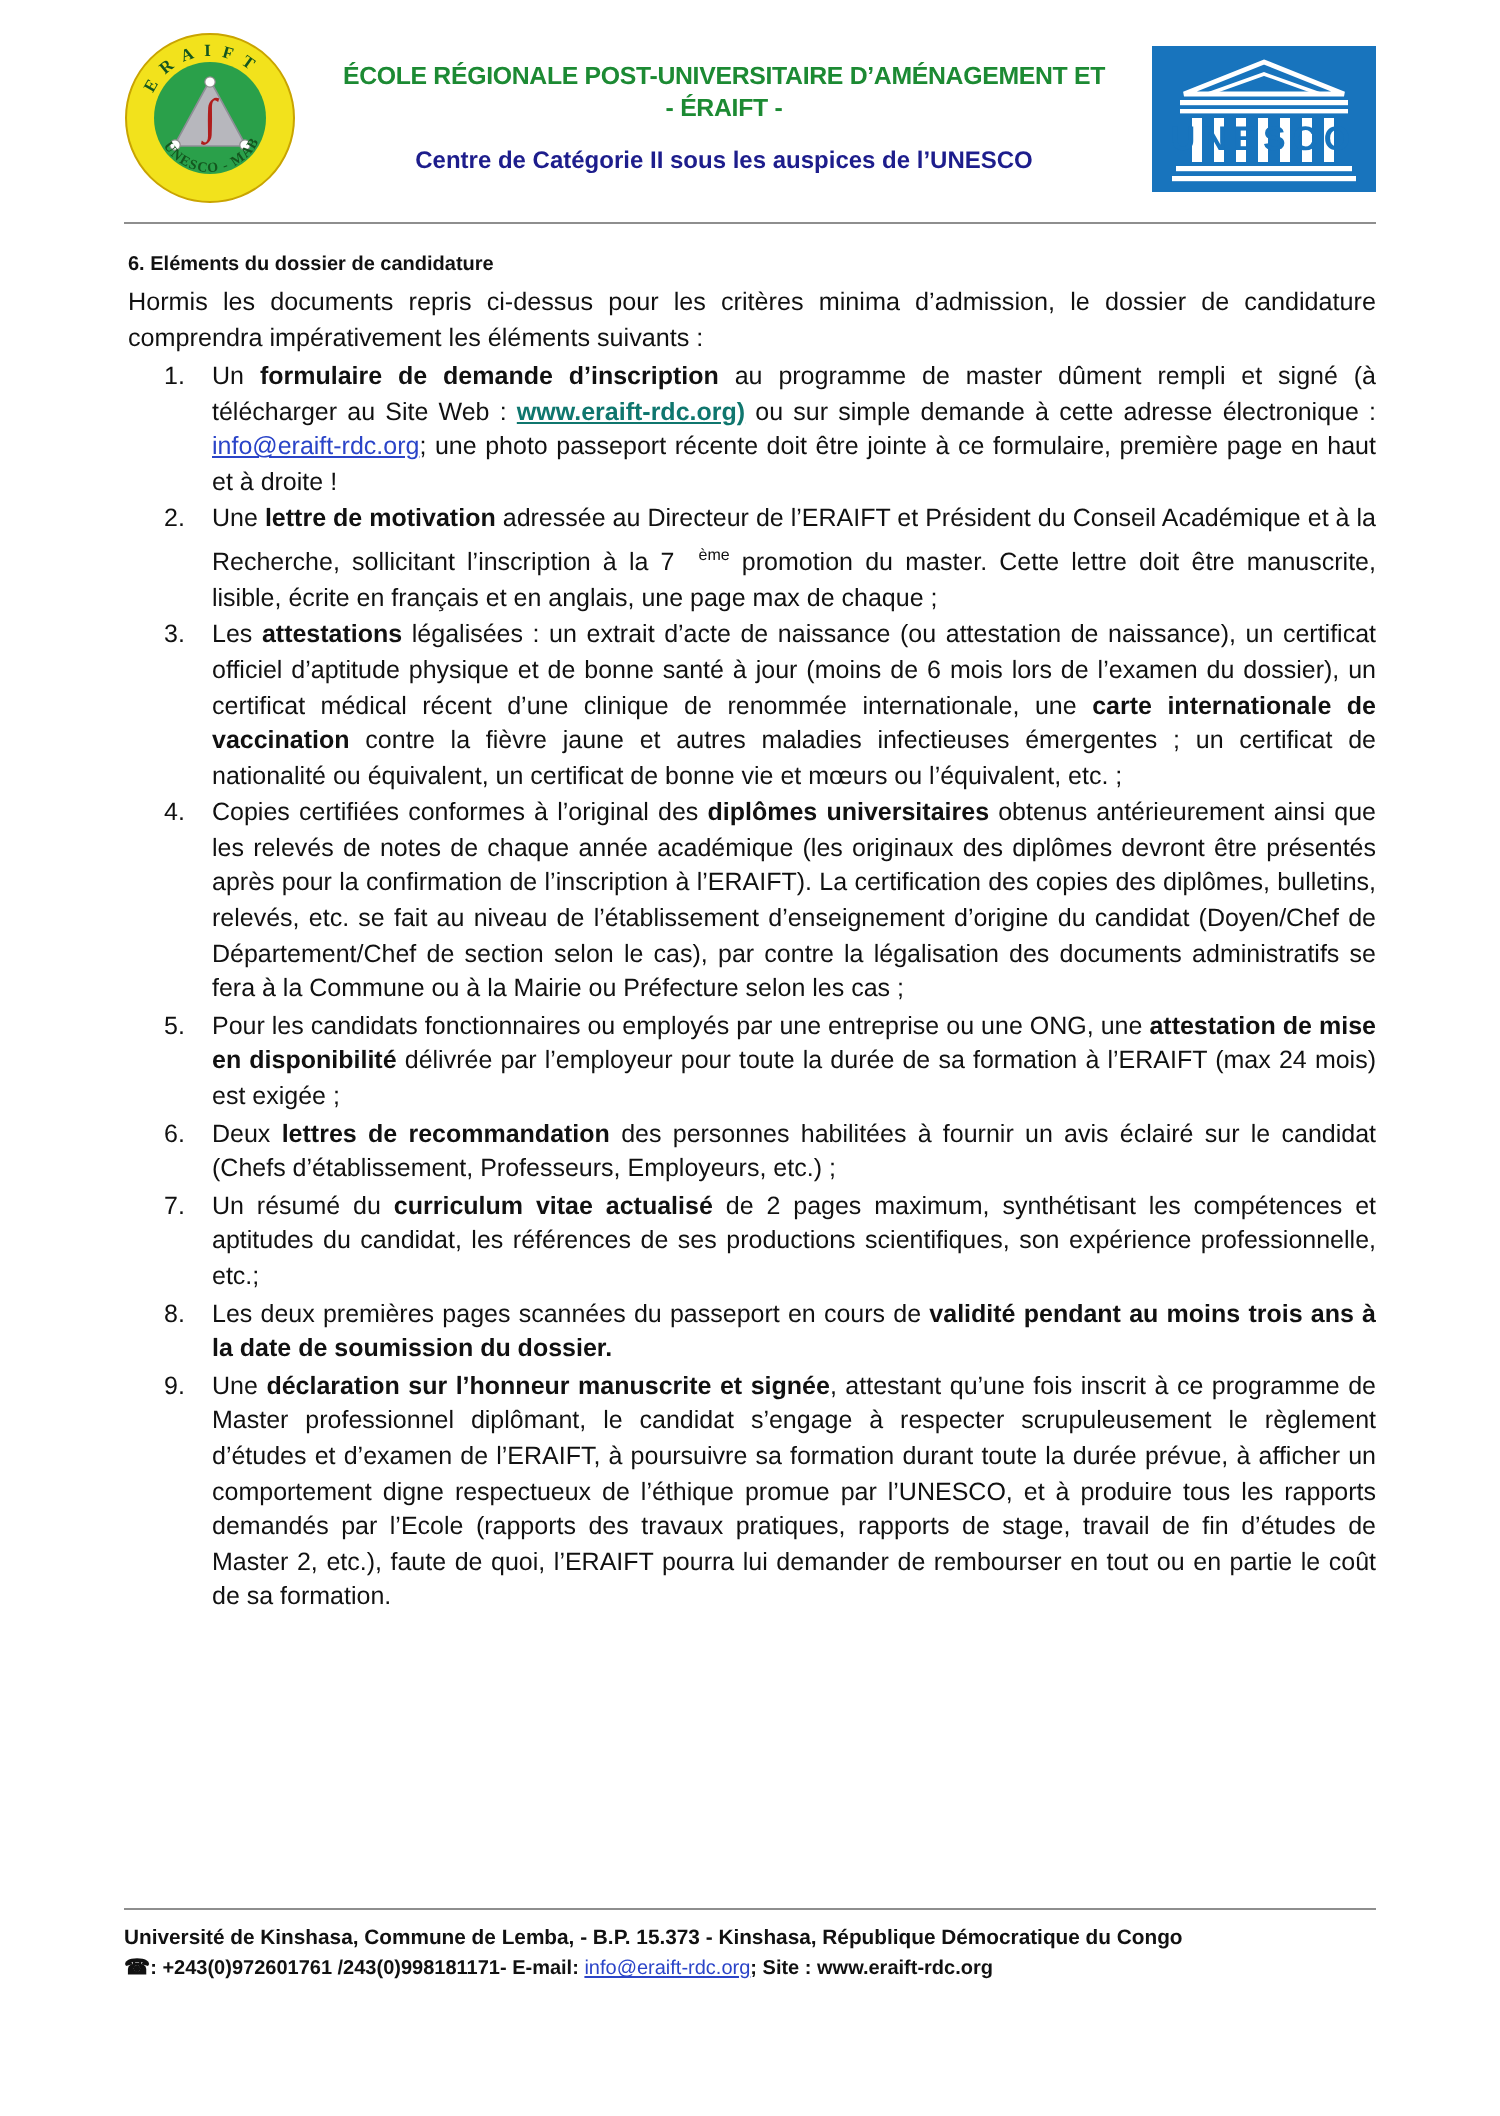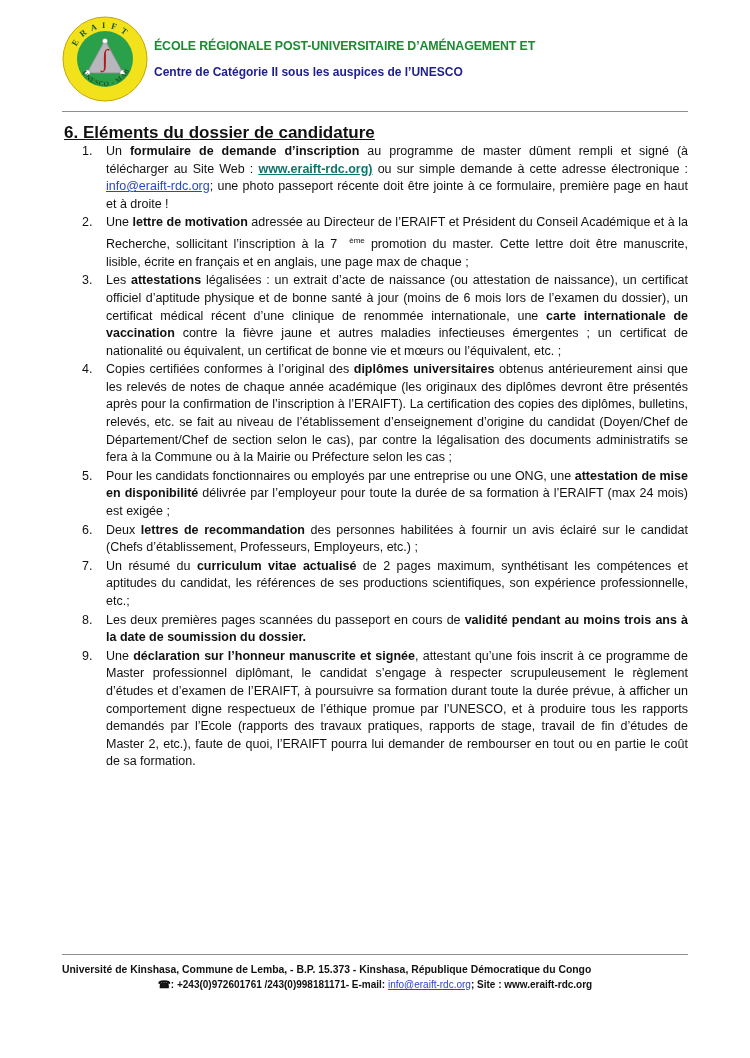--- a/index.html
+++ b/index.html
@@ -33,21 +33,21 @@
   .logo-eraift {
     width: 86px;
     height: 86px;
     flex: 0 0 86px;
     position: relative;
   }
   .logo-eraift svg { display: block; width: 86px; height: 86px; }
 
   .head-text {
     flex: 1 1 auto;
-    text-align: left;
+    text-align: center;
     padding: 0 6px 0 6px;
   }
   .head-line {
     color: #1c8a33;
     font-weight: bold;
     font-size: 12.4px;
     line-height: 15.5px;
     letter-spacing: -0.15px;
     white-space: nowrap;
   }
@@ -73,24 +73,23 @@
     border-top: 1.3px solid #8e8e8e;
   }
 
   
   .content {
     padding: 12px 62px 0 64px;
     box-sizing: border-box;
   }
   .sec-title {
     font-weight: bold;
-    font-size: 17px;
+    font-size: 10px;
     margin: 0 0 2px 0;
     line-height: 17px;
-    text-decoration: underline;
   }
   .intro {
     font-size: 12.6px;
     line-height: 17.5px;
     text-align: justify;
     margin: 0;
   }
 
   ol.items {
     margin: 2px 0 0 0;
@@ -138,21 +137,21 @@
     border-top: 1.2px solid #8e8e8e;
     margin-bottom: 7px;
   }
   .footer-line {
     text-align: left;
     font-size: 10.4px;
     font-weight: bold;
     line-height: 15px;
   }
   .footer-line2 {
-    text-align: center;
+    text-align: left;
     font-size: 10px;
     line-height: 15px;
     font-weight: normal;
   }
   .phone-glyph { font-size: 10.5px; }
 </style>
 </head>
 <body>
 
 <div class="page">
@@ -174,29 +173,50 @@
           <textPath href="#arcTop" startOffset="13%">E R A I F T</textPath>
         </text>
         <text font-family="Liberation Serif, serif" font-size="7" font-weight="bold" fill="#14561f" letter-spacing="0.6">
           <textPath href="#arcBot" startOffset="17%">UNESCO - MAB</textPath>
         </text>
       </svg>
     </div>
 
     <div class="head-text">
       <div class="head-line">ÉCOLE RÉGIONALE POST-UNIVERSITAIRE D’AMÉNAGEMENT ET</div>
+      <div class="head-line">- ÉRAIFT -</div>
       <div class="head-sub"><span>Centre de Catégorie </span><b>II</b><span> sous les auspices de l’UNESCO</span></div>
     </div>
 
+    <div class="logo-unesco">
+      <svg viewBox="0 0 112 73" xmlns="http://www.w3.org/2000/svg">
+        <rect x="0" y="0" width="112" height="73" fill="#1874bd"></rect>
+        <polygon points="56,8 96,24 16,24" fill="none" stroke="#ffffff" stroke-width="2.4"></polygon>
+        <polygon points="56,14 84,24 28,24" fill="none" stroke="#ffffff" stroke-width="1.8"></polygon>
+        <rect x="14" y="27" width="84" height="2.6" fill="#ffffff"></rect>
+        <rect x="14" y="31.5" width="84" height="2.2" fill="#ffffff"></rect>
+        <rect x="20" y="36" width="5" height="22" fill="#ffffff"></rect>
+        <rect x="31" y="36" width="5" height="22" fill="#ffffff"></rect>
+        <rect x="42" y="36" width="5" height="22" fill="#ffffff"></rect>
+        <rect x="53" y="36" width="5" height="22" fill="#ffffff"></rect>
+        <rect x="64" y="36" width="5" height="22" fill="#ffffff"></rect>
+        <rect x="75" y="36" width="5" height="22" fill="#ffffff"></rect>
+        <rect x="86" y="36" width="5" height="22" fill="#ffffff"></rect>
+        <text x="56" y="52" font-family="Liberation Sans, sans-serif" font-size="17" font-weight="bold" fill="#1874bd" text-anchor="middle" letter-spacing="3.4">UNESCO</text>
+        <rect x="12" y="60" width="88" height="2.6" fill="#ffffff"></rect>
+        <rect x="10" y="65" width="92" height="2.6" fill="#ffffff"></rect>
+      </svg>
+    </div>
   </div>
 
   <div class="head-rule"></div>
 
   <div class="content">
     <div class="sec-title">6. Eléments du dossier de candidature</div>
+    <p class="intro">Hormis les documents repris ci-dessus pour les critères minima d’admission, le dossier de candidature comprendra impérativement les éléments suivants :</p>
     <ol class="items" id="item-list">
         <li><span>Un </span><b>formulaire de demande d’inscription</b><span> au programme de master dûment rempli et signé (à télécharger au Site Web : </span><a class="link-bold" href="#">www.eraift-rdc.org)</a><span> ou sur simple demande à cette adresse électronique : </span><a class="link-u" href="#">info@eraift-rdc.org</a><span>; une photo passeport récente doit être jointe à ce formulaire, première page en haut et à droite !</span></li>
         <li><span>Une </span><b>lettre de motivation</b><span> adressée au Directeur de l’ERAIFT et Président du Conseil Académique et à la Recherche, sollicitant l’inscription à la 7</span><sup>ème</sup><span> promotion du master. Cette lettre doit être manuscrite, lisible, écrite en français et en anglais, une page max de chaque ;</span></li>
         <li><span>Les </span><b>attestations</b><span> légalisées : un extrait d’acte de naissance (ou attestation de naissance), un certificat officiel d’aptitude physique et de bonne santé à jour (moins de 6 mois lors de l’examen du dossier), un certificat médical récent d’une clinique de renommée internationale, une </span><b>carte internationale de vaccination</b><span> contre la fièvre jaune et autres maladies infectieuses émergentes ; un certificat de nationalité ou équivalent, un certificat de bonne vie et mœurs ou l’équivalent, etc. ;</span></li>
         <li><span>Copies certifiées conformes à l’original des </span><b>diplômes universitaires</b><span> obtenus antérieurement ainsi que les relevés de notes de chaque année académique (les originaux des diplômes devront être présentés après pour la confirmation de l’inscription à l’ERAIFT). La certification des copies des diplômes, bulletins, relevés, etc. se fait au niveau de l’établissement d’enseignement d’origine du candidat (Doyen/Chef de Département/Chef de section selon le cas), par contre la légalisation des documents administratifs se fera à la Commune ou à la Mairie ou Préfecture selon les cas ;</span></li>
         <li><span>Pour les candidats fonctionnaires ou employés par une entreprise ou une ONG, une </span><b>attestation de mise en disponibilité</b><span> délivrée par l’employeur pour toute la durée de sa formation à l’ERAIFT (max 24 mois) est exigée ;</span></li>
         <li><span>Deux </span><b>lettres de recommandation</b><span> des personnes habilitées à fournir un avis éclairé sur le candidat (Chefs d’établissement, Professeurs, Employeurs, etc.) ;</span></li>
         <li><span>Un résumé du </span><b>curriculum vitae actualisé</b><span> de 2 pages maximum, synthétisant les compétences et aptitudes du candidat, les références de ses productions scientifiques, son expérience professionnelle, etc.;</span></li>
         <li><span>Les deux premières pages scannées du passeport en cours de </span><b>validité pendant au moins trois ans à la date de soumission du dossier.</b></li>
         <li><span>Une </span><b>déclaration sur l’honneur manuscrite et signée</b><span>, attestant qu’une fois inscrit à ce programme de Master professionnel diplômant, le candidat s’engage à respecter scrupuleusement  le règlement d’études et d’examen de l’ERAIFT, à poursuivre sa formation durant toute la durée prévue, à afficher un comportement digne respectueux de l’éthique promue par l’UNESCO, et à produire tous les rapports demandés par l’Ecole (rapports des travaux pratiques, rapports de stage, travail de fin d’études de Master 2, etc.), faute de quoi, l’ERAIFT pourra lui demander de rembourser en tout ou en partie le coût de sa formation.</span></li>

